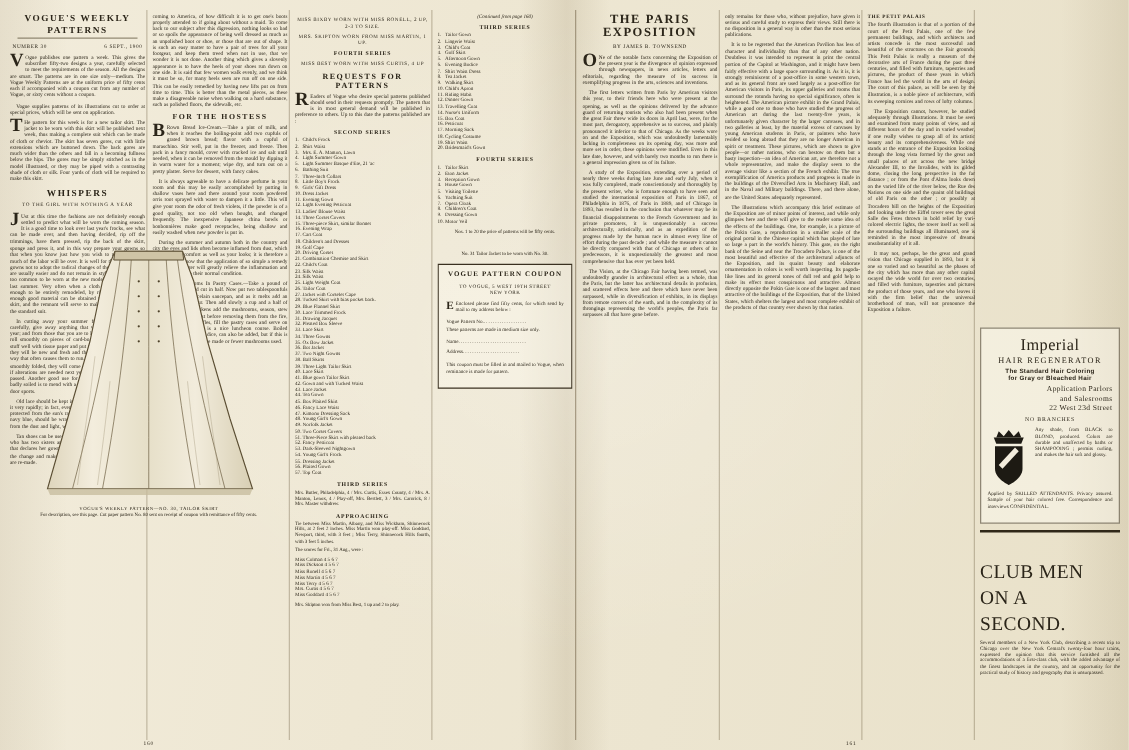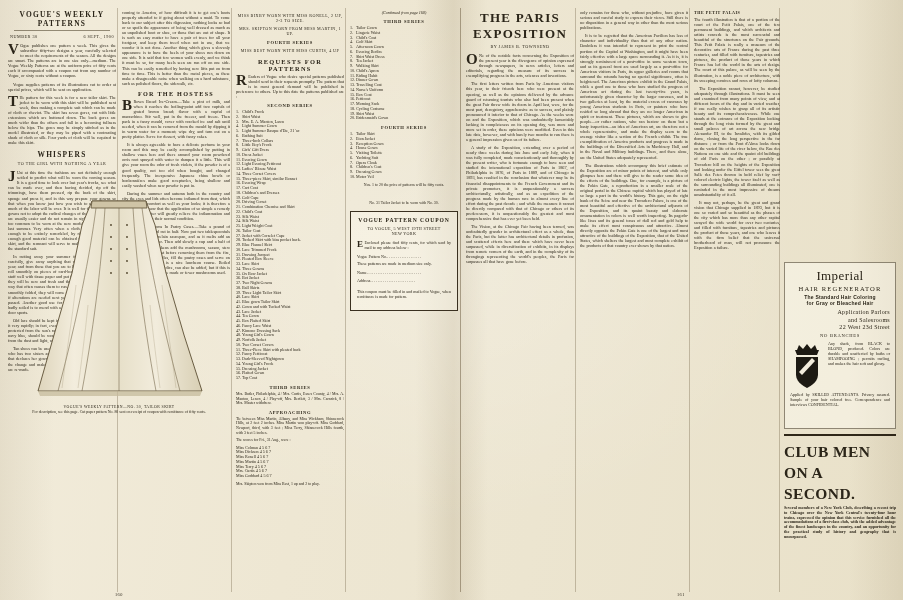--- a/index.html
+++ b/index.html
@@ -62,22 +62,22 @@
 
   
   .coupon{border:1px solid #3a3020;padding:5px 6px 7px;margin:5px 0 4px;background:rgba(255,252,240,.35);}
   .coupon h4{font-size:5.6px;letter-spacing:.9px;text-align:center;margin:0 0 3px;font-weight:bold;text-transform:uppercase;}
   .coupon .addr{font-size:4.1px;text-align:center;letter-spacing:.35px;line-height:5px;margin:0 0 4px;text-transform:uppercase;}
   .coupon p{font-size:4.1px;line-height:5px;margin:0 0 4px;text-align:justify;}
   .fieldline{font-size:4.1px;line-height:6.6px;margin:0 0 1px;white-space:nowrap;overflow:hidden;}
   .dots{letter-spacing:.8px;}
 
   
-  .ad{border-top:2px solid #2f2718;padding-top:4px;margin-top:5px;font-weight:bold;}
-  .ad-imperial{border:1px solid rgba(60,50,30,.55);padding:5px 5px 20px;background:rgba(255,253,243,.45);}
+  .ad{border-top:2px solid #2f2718;padding-top:20px;margin-top:5px;}
+  .ad-imperial{border:1px solid rgba(60,50,30,.55);padding:5px 5px 10px;background:rgba(255,253,243,.45);}
   .ad-title{font-size:13px;text-align:center;letter-spacing:.4px;margin:0 0 1px;font-family:"Liberation Serif",serif;}
   .ad-sub{font-size:6.6px;text-align:center;letter-spacing:1.1px;margin:0 0 2px;text-transform:uppercase;}
   .ad-tag{font-size:5px;text-align:center;font-weight:bold;letter-spacing:.25px;line-height:6.2px;margin:0 0 3px;
     font-family:"Liberation Sans",sans-serif;}
   .ad-line{font-size:6px;text-align:right;letter-spacing:.3px;line-height:7.4px;margin:0;}
   .ad-line.c{text-align:center}
   .ad-small{font-size:4.1px;line-height:4.9px;text-align:justify;margin:3px 0 0;}
   .ad-bignews{font-size:15.5px;line-height:18px;letter-spacing:.4px;margin:3px 0 0;}
   .crest{width:34px;height:46px;margin:2px auto 0;position:relative;}
   .contcue{font-size:4.1px;text-align:center;font-style:italic;margin:0 0 3px;}
@@ -323,21 +323,21 @@
             <path d="M72 110 C69 140, 65 170, 62 193"></path>
             <path d="M134 110 C137 140, 141 170, 144 193"></path>
           </g>
         </svg>
       </div>
       <div class="cap">VOGUE'S WEEKLY PATTERN—NO. 30, TAILOR SKIRT</div>
       <div class="capsm">For description, see this page.  Cut paper pattern No. 80 sent on receipt of coupon with remittance of fifty cents.</div>
     </div>
 
     <div class="col c5">
-      <div class="hd" style="font-size:13px">THE PARIS EXPOSITION</div>
+      <div class="hd" style="font-size:10px">THE PARIS EXPOSITION</div>
       <div class="byline">BY JAMES B. TOWNSEND</div>
       <p class="b noind"><span class="dropcap">O</span><span>Ne of the notable facts concerning the Exposition of the present year is the divergence of opinion expressed through newspapers, in news articles, letters and editorials, regarding the measure of its success in exemplifying progress in the arts, sciences and inventions.</span></p>
       <p class="b">The first letters written from Paris by American visitors this year, to their friends here who were present at the opening, as well as the opinions delivered by the advance guard of returning tourists who also had been present when the great Fair threw wide its doors in April last, were, for the most part, derogatory, apprehensive as to success, and plainly pronounced it inferior to that of Chicago. As the weeks wore on and the Exposition, which was undoubtedly lamentably lacking in completeness on its opening day, was more and more set in order, these opinions were modified. Even in this late date, however, and with barely two months to run there is a general impression given us of its failure.</p>
       <p class="b">A study of the Exposition, extending over a period of nearly three weeks during late June and early July, when it was fully completed, made conscientiously and thoroughly by the present writer, who is fortunate enough to have seen and studied the international exposition of Paris in 1867, of Philadelphia in 1876, of Paris in 1889, and of Chicago in 1893, has resulted in the conclusion that whatever may be its financial disappointments to the French Government and its private promoters, it is unquestionably a success architecturally, artistically, and as an expedition of the progress made by the human race in almost every line of effort during the past decade ; and while the measure it cannot be directly compared with that of Chicago or others of its predecessors, it is unquestionably the greatest and most comprehensive that has ever yet been held.</p>
       <p class="b">The Vision, at the Chicago Fair having been termed, was undoubtedly grander in architectural effect as a whole, than the Paris, but the latter has architectural details in profusion, and scattered effects here and there which have never been surpassed, while in diversification of exhibits, in its displays from remote corners of the earth, and in the complexity of its throngings representing the world's peoples, the Paris far surpasses all that have gone before.</p>
       <p class="b"></p>
     </div>
 
     <div class="col c6">
       <p class="b noind">only remains for those who, without prejudice, have given it serious and careful study to express their views. Still there is no disposition in a general way in other than the most serious publications.</p>

